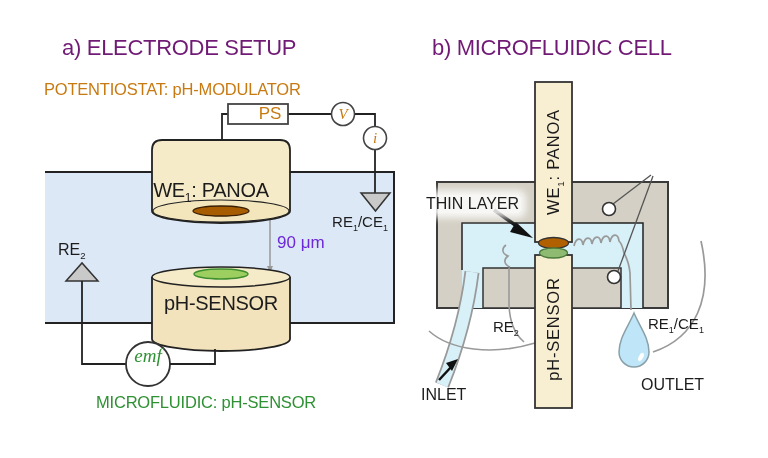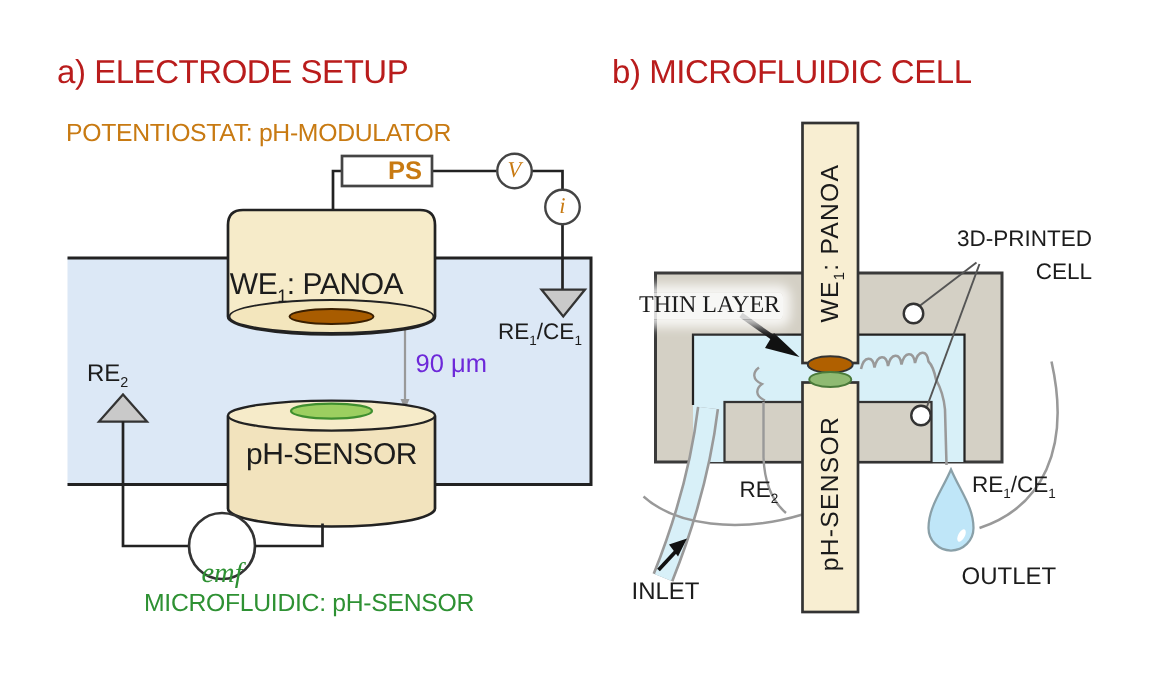--- a/index.html
+++ b/index.html
@@ -1,37 +1,37 @@
 <!DOCTYPE html>
 <html><head>
 <meta charset="utf-8">
 <style>
   html,body{margin:0;padding:0;background:#fff;}
   #stage{position:relative;width:768px;height:458px;background:#ffffff;overflow:hidden;
          font-family:"Liberation Sans",sans-serif;color:#1a1a1a;}
   #art{position:absolute;left:0;top:0;}
   .lbl{position:absolute;white-space:nowrap;line-height:1.1;}
-  .title{font-size:22px;letter-spacing:-0.3px;color:#b91c1c;}
+  .title{font-size:22px;letter-spacing:-0.3px;color:#701a75;margin-left:24px;}
   .orange{color:#c87a12;}
   .green{color:#2e9133;}
   .gray{color:#6d28d9;}
   .meas{font-size:17px;}
   .heading{font-size:16.5px;letter-spacing:-0.2px;}
   .cyl{font-size:20px;letter-spacing:-0.3px;color:#1c1c1c;}
   .small{font-size:15px;color:#1c1c1c;}
   .med{font-size:16px;color:#1c1c1c;}
   .center{text-align:center;}
   .right{text-align:right;}
   sub{font-size:0.6em;line-height:0;}
   .serifit{font-family:"Liberation Serif",serif;font-style:italic;}
   .ps{font-size:17px;}
   .emf{font-size:19px;}
   .vi{font-size:15px;}
   .rot{transform:rotate(-90deg);transform-origin:center;letter-spacing:0.8px;font-size:16.5px;}
-  .halo{background:rgba(255,255,255,0.82);box-shadow:0 0 7px 5px rgba(255,255,255,0.82);border-radius:3px;font-family:Liberation Serif, serif;}
+  .halo{background:rgba(255,255,255,0.82);box-shadow:0 0 7px 5px rgba(255,255,255,0.82);border-radius:3px;}
 </style>
 </head>
 <body>
 
 <div id="stage">
 
   <svg id="art" width="768" height="458" viewBox="0 0 768 458">
 
     <rect x="45" y="172" width="349" height="151" fill="#dce8f6"></rect>
     <path d="M45,172 H394 V323 H45" fill="none" stroke="#222" stroke-width="2"></path>
@@ -102,21 +102,21 @@
     <polygon points="458,359 446,363 452,371" fill="#111"></polygon>
 
     <path d="M494,210 L518,227" fill="none" stroke="#111" stroke-width="3.5"></path>
     <polygon points="533,238 516,222 510,232" fill="#111"></polygon>
   </svg>
 
   <div class="lbl title" style="left:38px;top:36px;">a) ELECTRODE SETUP</div>
 
   <div class="lbl heading orange" style="left:44px;top:80px;text-align:center;">POTENTIOSTAT: pH-MODULATOR</div>
 
-  <div class="lbl ps orange center" style="left:228px;top:105px;width:84px;font-weight:bold;">PS</div>
+  <div class="lbl ps orange center" style="left:228px;top:105px;width:84px;">PS</div>
 
   <div class="lbl vi serifit orange center" style="left:335px;top:106px;width:16px;">V</div>
 
   <div class="lbl vi serifit orange center" style="left:368px;top:130px;width:14px;">i</div>
 
   <div class="lbl cyl center" style="left:152px;top:179px;width:118px;">
     <span>WE</span><sub>1</sub><span>: PANOA</span>
   </div>
 
   <div class="lbl small center" style="left:320px;top:214px;width:80px;">
@@ -124,32 +124,28 @@
   </div>
 
   <div class="lbl meas gray" style="left:277px;top:234px;">90 μm</div>
 
   <div class="lbl med" style="left:58px;top:241px;">
     <span>RE</span><sub>2</sub>
   </div>
 
   <div class="lbl cyl center" style="left:152px;top:292px;width:138px;">pH-SENSOR</div>
 
-  <div class="lbl emf serifit green center" style="left:126px;top:373px;width:44px;">emf</div>
+  <div class="lbl emf serifit green center" style="left:126px;top:346px;width:44px;">emf</div>
 
   <div class="lbl heading green" style="left:96px;top:393px;">MICROFLUIDIC: pH-SENSOR</div>
 
   <div class="lbl title" style="left:408px;top:36px;">b) MICROFLUIDIC CELL</div>
 
   <div class="lbl med halo" style="left:424px;top:195px;padding:0 2px;">THIN LAYER</div>
 
-  <div class="lbl small right" style="left:598px;top:149px;width:130px;line-height:1.45;">
-    <span>3D-PRINTED</span><br>
-    <span>CELL</span>
-  </div>
 
   <div class="lbl rot center" style="left:483px;top:153px;width:141px;">
     <span>WE</span><sub>1</sub><span>: PANOA</span>
   </div>
 
   <div class="lbl rot center" style="left:483px;top:320px;width:141px;">pH-SENSOR</div>
 
   <div class="lbl small" style="left:493px;top:319px;">
     <span>RE</span><sub>2</sub>
   </div>

